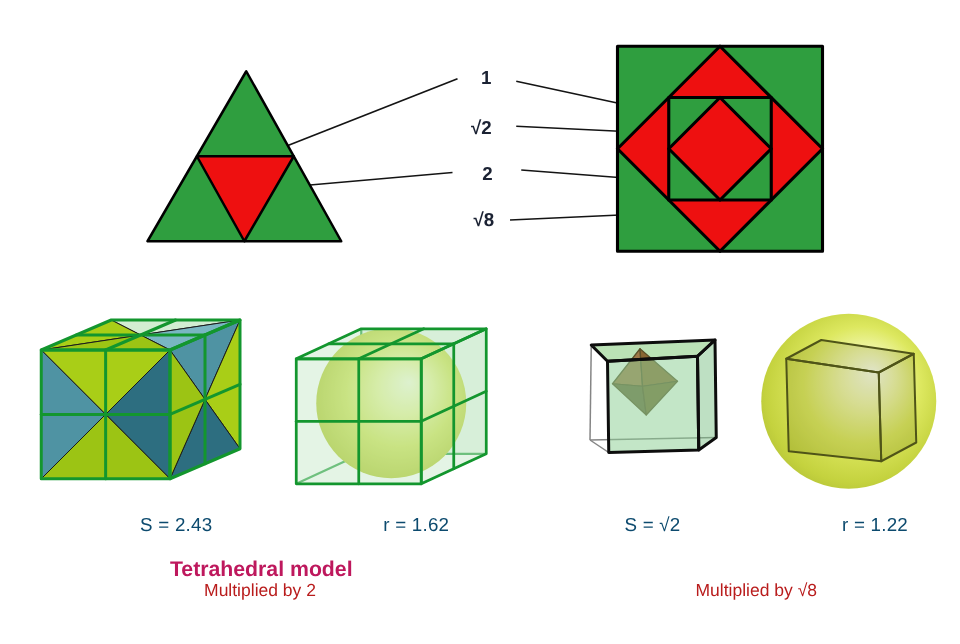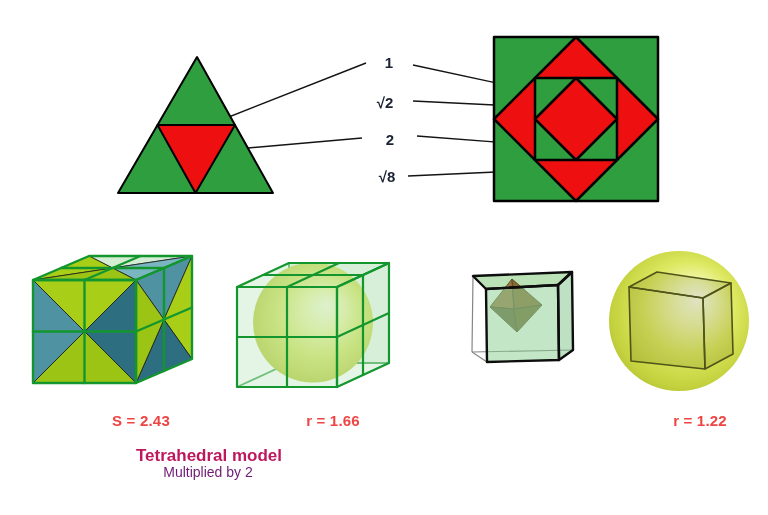--- a/index.html
+++ b/index.html
@@ -3,23 +3,23 @@
 <meta charset="utf-8">
 <style>
   html,body{margin:0;padding:0;background:#fff;}
   .stage{
     position:relative;width:768px;height:515px;background:#ffffff;
     font-family:"Liberation Sans",sans-serif;overflow:hidden;
   }
   .abs{position:absolute;}
   .txt{position:absolute;text-align:center;white-space:nowrap;}
   .ratio-lbl{font-weight:bold;font-size:15px;color:#1b2233;width:80px;}
-  .val-lbl{font-weight:bold;font-size:15px;color:#ef4444;width:160px;letter-spacing:0.2px;}
+  .val-lbl{font-weight:normal;font-size:15px;color:#0c4a6e;width:160px;letter-spacing:0.2px;}
   .model-title{font-weight:bold;font-size:17px;color:#be185d;width:240px;}
-  .model-sub{font-size:14px;color:#701a75;width:240px;}
+  .model-sub{font-size:14px;color:#b91c1c;width:240px;}
   svg{display:block;}
 </style>
 </head>
 <body>
 
 <div class="stage">
 
   <svg class="abs" style="left:0;top:0;" width="768" height="235" viewBox="0 0 768 235">
 
     <g stroke="#141414" stroke-width="1.4">
@@ -167,19 +167,21 @@
     </defs>
     <circle cx="74" cy="75" r="70" fill="url(#sph2)"></circle>
     <g fill="#4f5416" fill-opacity="0.16" stroke="#4f5418" stroke-width="1.6" stroke-linejoin="round">
       <polygon points="24,41 98,52 126,37 52,26"></polygon>
       <polygon points="98,52 126,37 128,108 100,123"></polygon>
       <polygon points="24,41 98,52 100,123 26,115"></polygon>
     </g>
   </svg>
 
   <div class="txt val-lbl" style="left:61px;top:412px;">S = 2.43</div>
-  <div class="txt val-lbl" style="left:253px;top:412px;">r = 1.66</div>
+  <div class="txt val-lbl" style="left:253px;top:412px;">r = 1.62</div>
+  <div class="txt val-lbl" style="left:442px;top:412px;">S = √2</div>
   <div class="txt val-lbl" style="left:620px;top:412px;">r = 1.22</div>
 
   <div class="txt model-title" style="left:89px;top:446px;">Tetrahedral model</div>
   <div class="txt model-sub" style="left:88px;top:464px;">Multiplied by 2</div>
+  <div class="txt model-sub" style="left:485px;top:464px;">Multiplied by √8</div>
 
 </div>
 
 </body></html>

